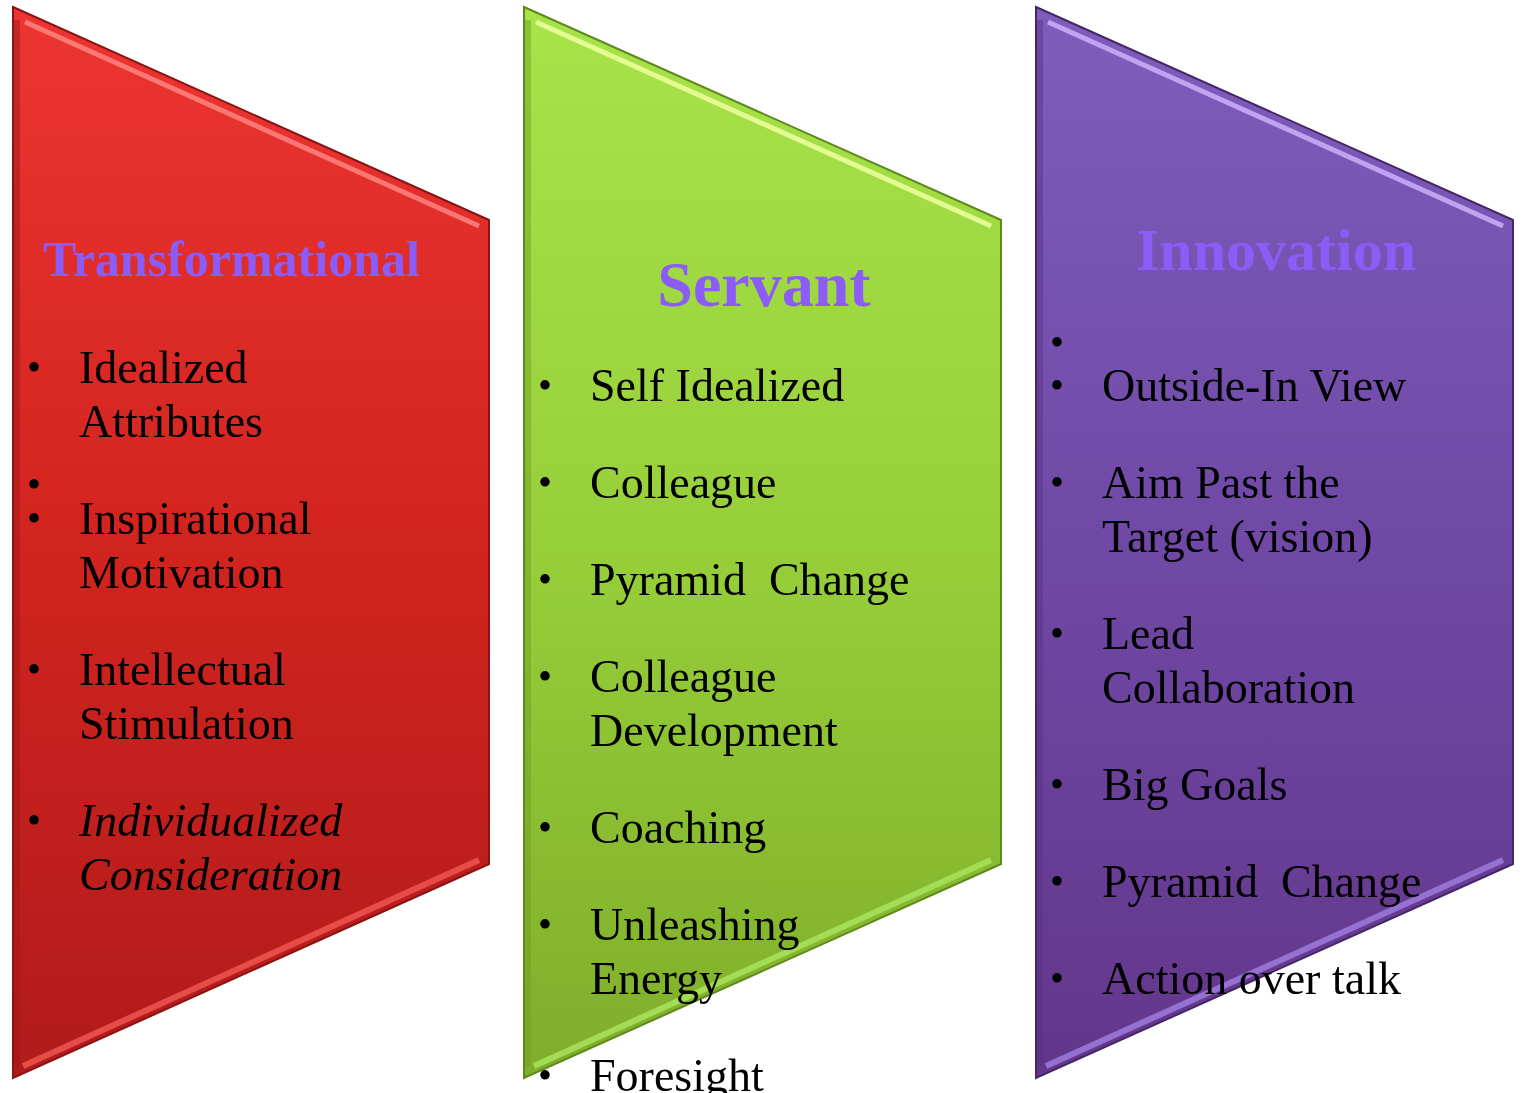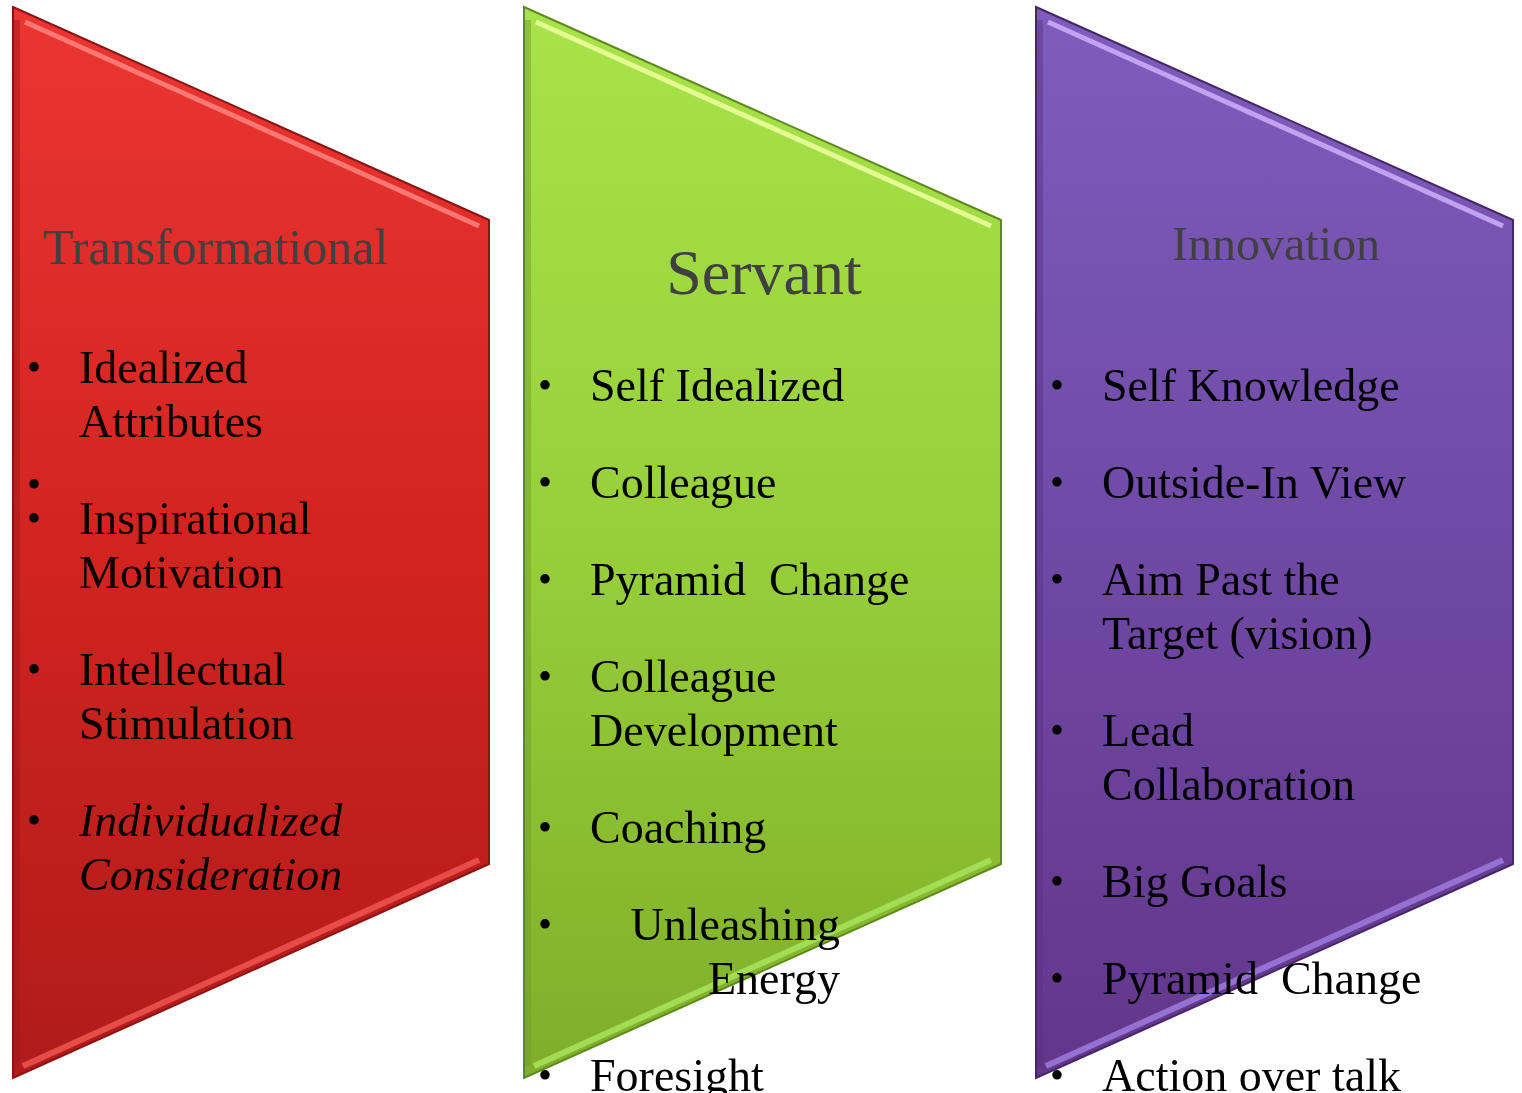--- a/index.html
+++ b/index.html
@@ -1,21 +1,21 @@
 <!DOCTYPE html>
 <html><head>
 <meta charset="utf-8">
 <style>
   html, body { margin: 0; padding: 0; background: #ffffff; }
   body { width: 1522px; height: 1093px; position: relative; overflow: hidden;
          font-family: "Liberation Serif", "DejaVu Serif", serif; }
   .panel { position: absolute; top: 0; width: 480px; height: 1093px; }
   .panel svg.shape { position: absolute; left: 0; top: 0; width: 480px; height: 1093px; overflow: visible; }
   .panel .content { position: absolute; left: 0; top: 0; width: 480px; height: 1093px; }
-  .title { position: absolute; font-weight: normal; color: #404040; white-space: nowrap; }
+  .title { position: absolute; font-weight: bold; color: #8b5cf6; white-space: nowrap; margin-top: 12px; }
   ul.items { position: absolute; margin: 0; padding: 0; list-style: none; }
   ul.items li { position: relative; padding-left: 66px; color: #000; font-size: 46px;
                 line-height: 54px; margin-bottom: 9px; }
   ul.items li .bullet { position: absolute; left: 14px; top: 0; font-size: 40px; line-height: 54px; }
   ul.items li .txt { display: block; width: 380px; margin-top: 43px; }
 </style>
 </head>
 <body>
 
 <div class="panel" style="left:13px;">
@@ -90,21 +90,21 @@
       <li>
           <span class="bullet">•</span>
           <span class="txt" style="width:300px;">Colleague Development</span>
         </li>
       <li>
           <span class="bullet">•</span>
           <span class="txt">Coaching</span>
         </li>
       <li>
           <span class="bullet">•</span>
-          <span class="txt" style="width:250px;text-align:right;">Unleashing Energy</span>
+          <span class="txt" style="width:250px;">Unleashing Energy</span>
         </li>
       <li>
           <span class="bullet">•</span>
           <span class="txt">Foresight</span>
         </li>
     </ul>
   </div>
 </div>
 
 <div class="panel" style="left:1036px;">
@@ -115,25 +115,24 @@
         <stop offset="0.5" stop-color="#7049a6"></stop>
         <stop offset="1" stop-color="#62368a"></stop>
       </linearGradient>
     </defs>
     <polygon points="0,7 477,220 477,864 0,1078" fill="url(#g3)" stroke="#452768" stroke-width="2"></polygon>
     <polyline points="12,22 467,226" fill="none" stroke="#d2b6ff" stroke-width="5" opacity="0.8"></polyline>
     <polyline points="10,1066 467,860" fill="none" stroke="#9a78d8" stroke-width="6" opacity="0.9"></polyline>
     <line x1="4" y1="20" x2="4" y2="1066" stroke="#573082" stroke-width="6" opacity="0.45"></line>
   </svg>
   <div class="content">
-    <div class="title" style="left:0; width:480px; text-align:center; top:216px; font-size:48px;">Innovation</div>
+    <div class="title" style="left:0; width:480px; text-align:center; top:204px; font-size:60px;">Innovation</div>
     <ul class="items" style="left:0px; top:316px;">
       <li>
           <span class="bullet">•</span>
-          <span class="txt">Self Knowledge</span>
         </li>
       <li>
           <span class="bullet">•</span>
           <span class="txt">Outside-In View</span>
         </li>
       <li>
           <span class="bullet">•</span>
           <span class="txt" style="width:310px;">Aim Past the Target (vision)</span>
         </li>
       <li>

